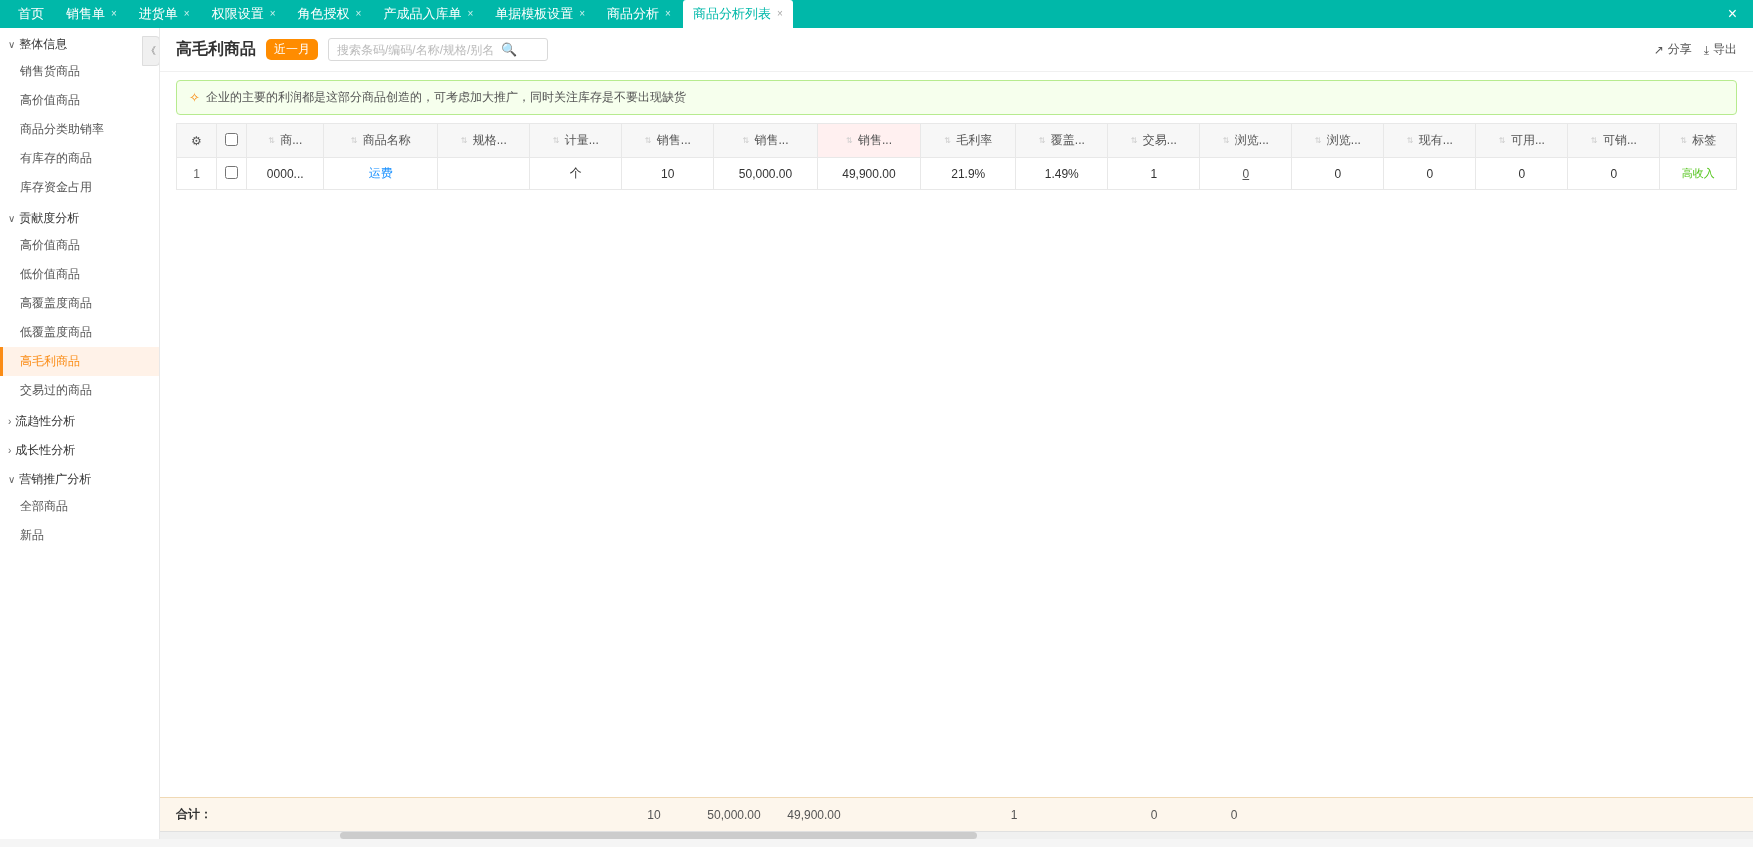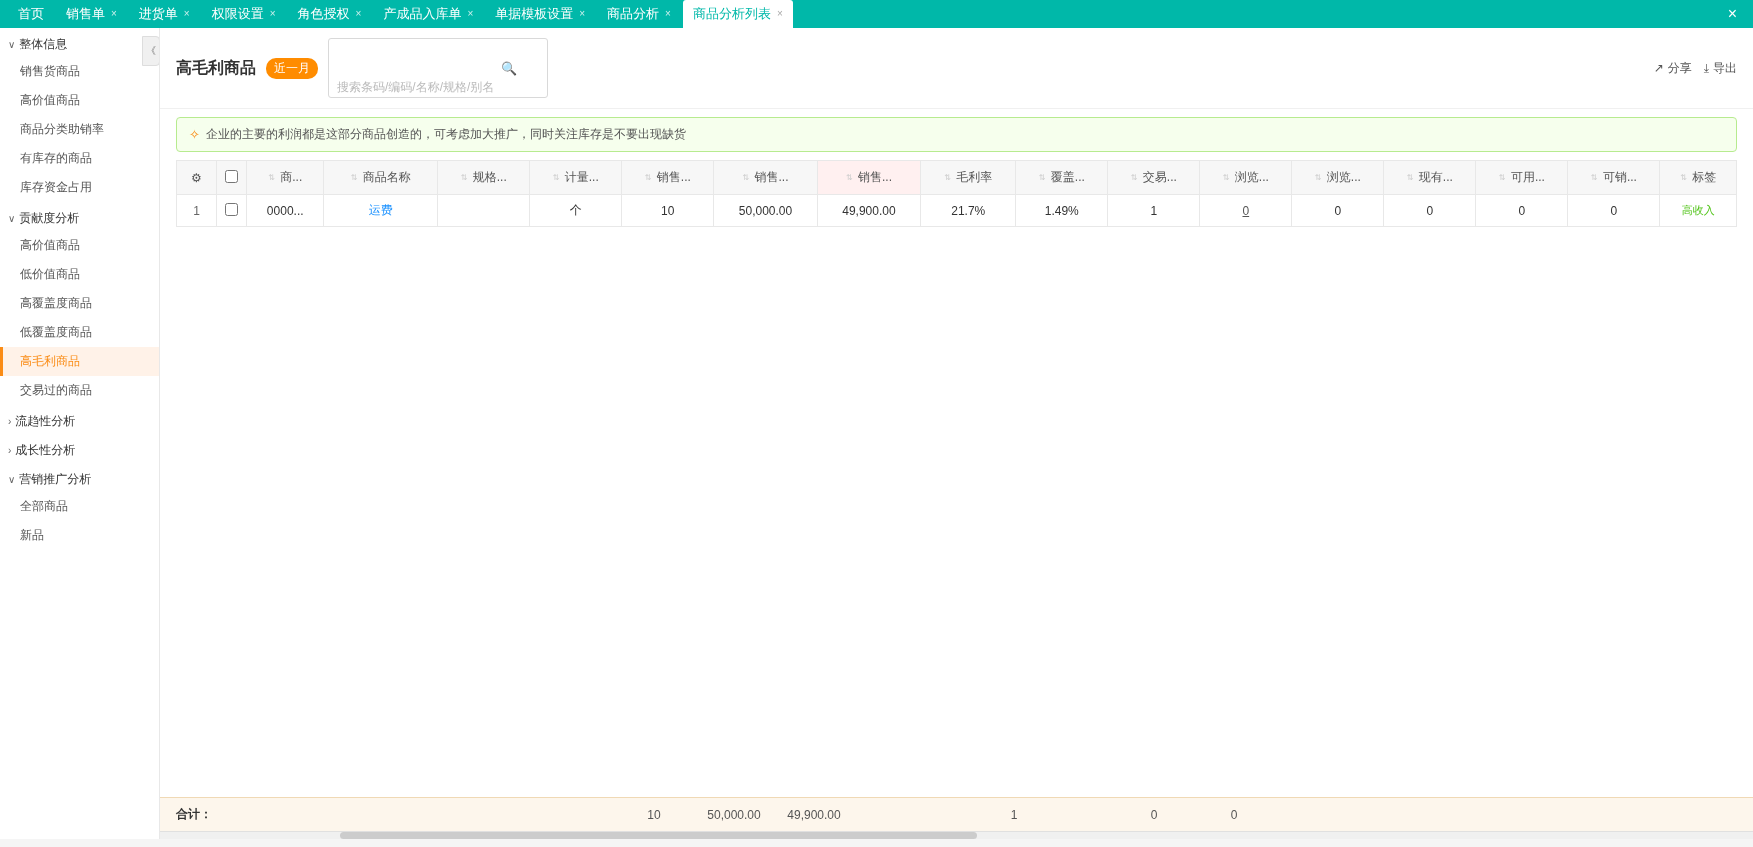--- a/index.html
+++ b/index.html
@@ -121,42 +121,41 @@
     }
     .content-title {
       font-size: 16px;
       font-weight: bold;
       color: #333;
     }
     .time-filter-btn {
       background: #ff8c00;
       color: #fff;
       border: none;
-      border-radius: 10px;
+      border-radius: 5px;
       padding: 2px 8px;
       font-size: 12px;
       cursor: pointer;
     }
     .search-box {
       display: flex;
       align-items: center;
       border: 1px solid #d9d9d9;
       border-radius: 3px;
       padding: 3px 8px;
       gap: 4px;
       min-width: 220px;
     }
     .search-box input {
       border: none;
       outline: none;
       font-size: 12px;
       color: #333;
       width: 160px;
       background: transparent;
-      margin-top: 38px;
     }
     .search-box input::placeholder { color: #bbb; }
     .search-icon { color: #888; font-size: 13px; }
     .header-actions {
       margin-left: auto;
       display: flex;
       gap: 12px;
     }
     .action-btn {
       display: flex;
@@ -504,21 +503,21 @@
             <td>
               <span>10</span>
             </td>
             <td>
               <span>50,000.00</span>
             </td>
             <td>
               <span>49,900.00</span>
             </td>
             <td>
-              <span>21.7%</span>
+              <span>21.9%</span>
             </td>
             <td>
               <span>1.49%</span>
             </td>
             <td>
               <span>1</span>
             </td>
             <td>
               <span class="underline">0</span>
             </td>

